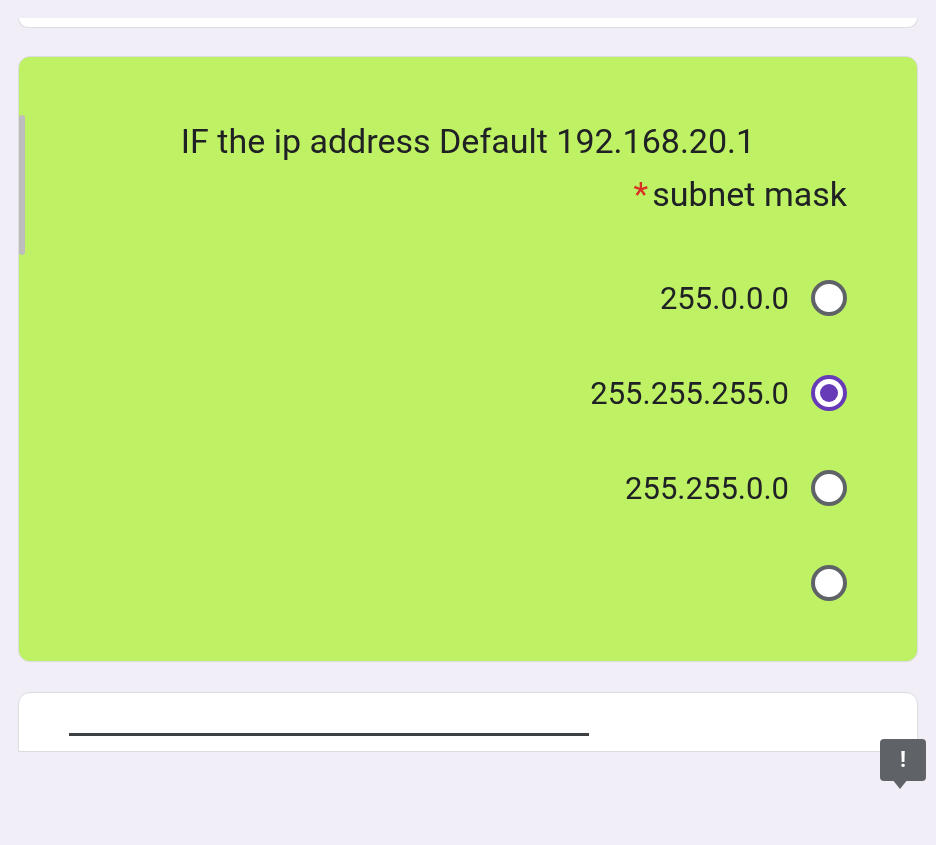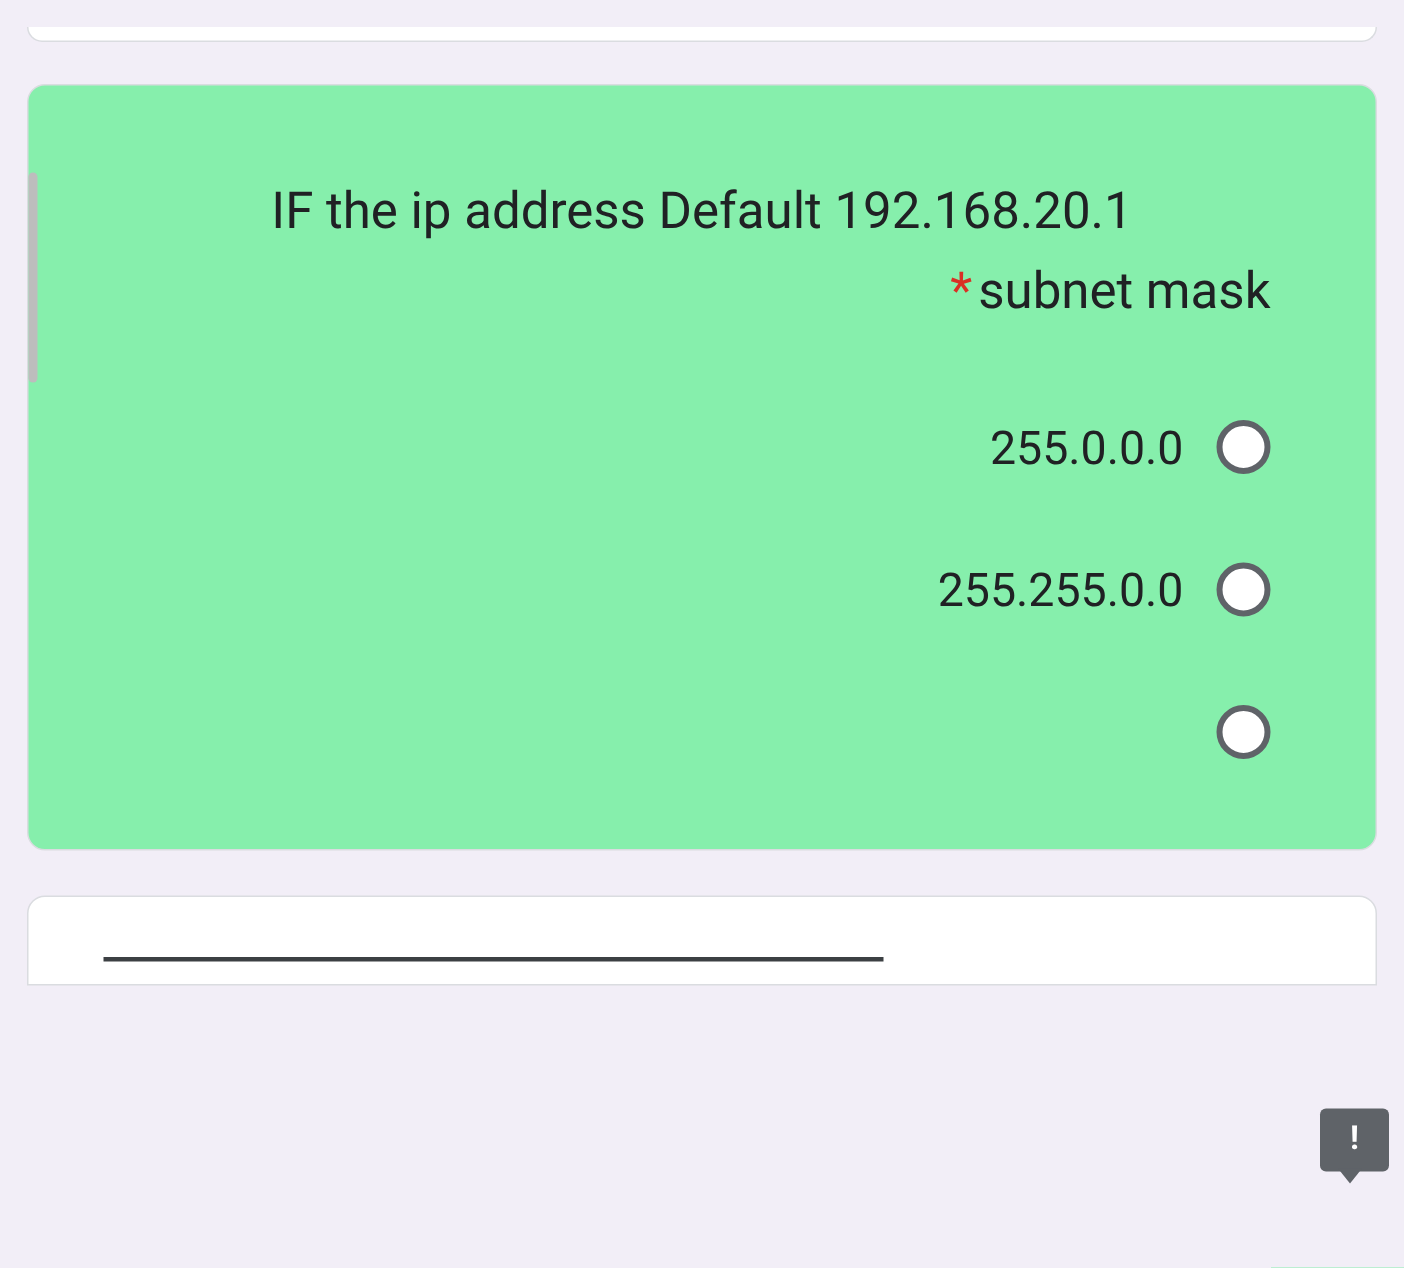--- a/index.html
+++ b/index.html
@@ -16,21 +16,21 @@
   }
   .top-edge {
     height: 10px;
     background: #fff;
     border: 1px solid #dadce0;
     border-top: none;
     border-radius: 0 0 10px 10px;
     margin-bottom: 28px;
   }
   .question-card {
-    background: #86efac;
+    background: #bef264;
     border: 1px solid #dadce0;
     border-radius: 12px;
     padding: 58px 70px 60px 70px;
     position: relative;
   }
   .scroll-hint {
     position: absolute;
     left: 0;
     top: 58px;
     width: 6px;
@@ -150,20 +150,24 @@
         <span class="required">*</span><span>subnet mask</span>
       </span>
     </div>
 
     <div class="options">
       <div class="option-row">
         <span class="option-label">255.0.0.0</span>
         <span class="radio"></span>
       </div>
       <div class="option-row">
+        <span class="option-label">255.255.255.0</span>
+        <span class="radio selected"></span>
+      </div>
+      <div class="option-row">
         <span class="option-label">255.255.0.0</span>
         <span class="radio"></span>
       </div>
       <div class="option-row">
         <span class="radio"></span>
       </div>
     </div>
   </div>
 
   <div class="bottom-card">

